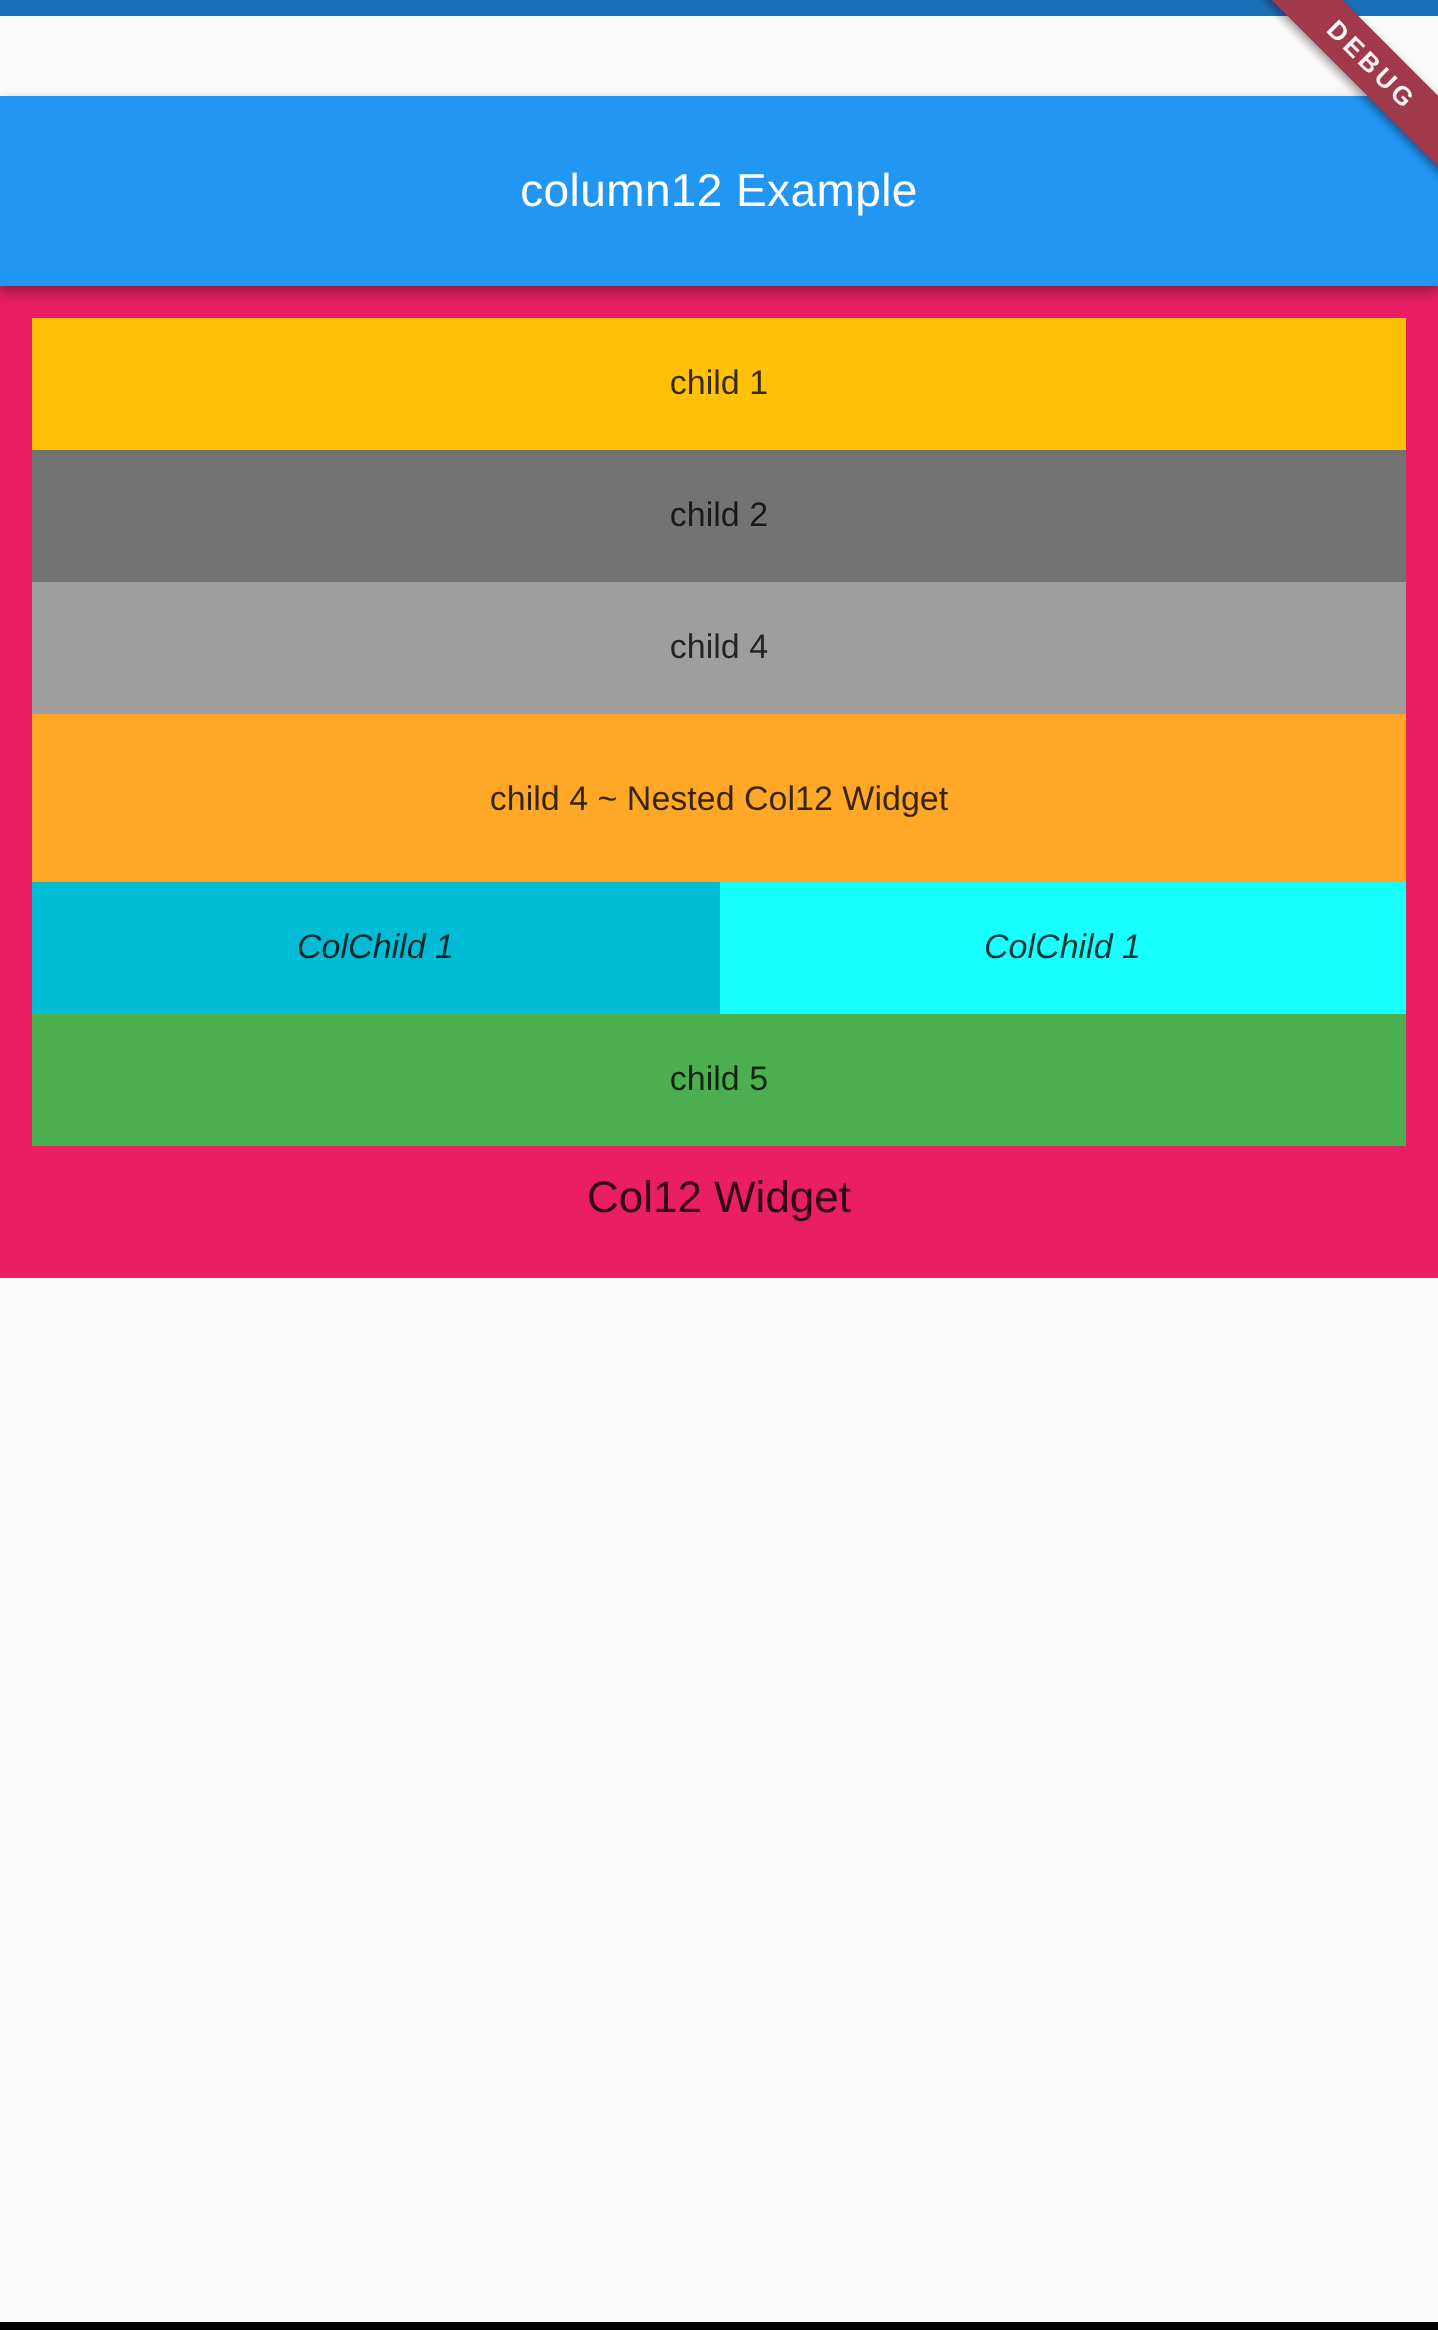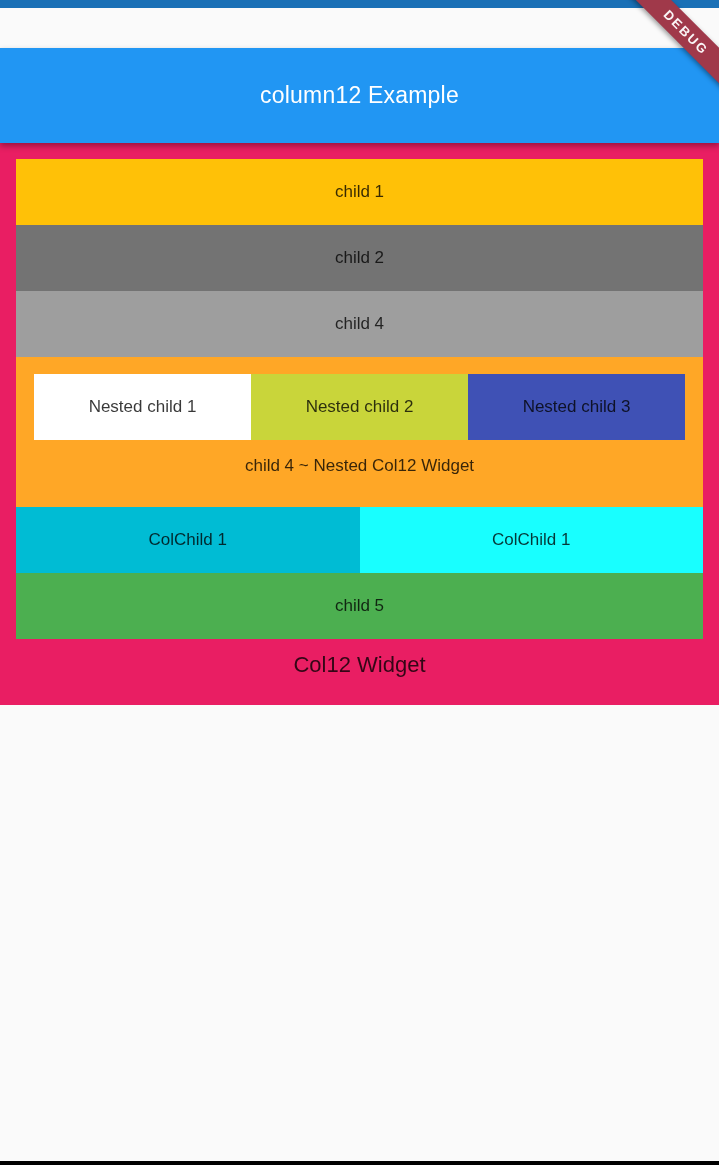--- a/index.html
+++ b/index.html
@@ -84,21 +84,21 @@
   .nested-row { display: flex; }
   .nested-row .row { flex: 1 1 0; }
   .nested1 { background: #FFFFFF; }
   .nested2 { background: #C9D53A; }
   .nested3 { background: #3F51B5; }
   .nested-colchild { background: #FF5252; }
   .child4-label { height: 51px; text-align: center; }
 
   
   .colchild-row { display: flex; }
-  .colchild-row .row { flex: 1 1 0; }
+  .colchild-row .row { flex: 1 1 0; font-style: italic; }
   .colchild1 { background: #00BCD4; }
   .colchild2 { background: #18FFFF; }
 
   .child5 { background: #4CAF50; }
   .child6 { background: #673AB7; }
 
   .col12-label {
     height: 52px;
     display: flex;
     align-items: center;
@@ -133,25 +133,20 @@
   <div class="col12">
 
     <div class="row child1">child 1</div>
 
     <div class="row child2">child 2</div>
 
     <div class="row child3">child 4</div>
 
     <div class="child4-box">
       <div class="nested-wrap">
-        <div class="nested-row">
-          <div class="row nested1">Nested child 1</div>
-          <div class="row nested2">Nested child 2</div>
-          <div class="row nested3">Nested child 3</div>
-        </div>
       </div>
       <div class="row child4-label">child 4 ~ Nested Col12 Widget</div>
     </div>
 
     <div class="colchild-row">
       <div class="row colchild1">ColChild 1</div>
       <div class="row colchild2">ColChild 1</div>
     </div>
 
     <div class="row child5">child 5</div>

